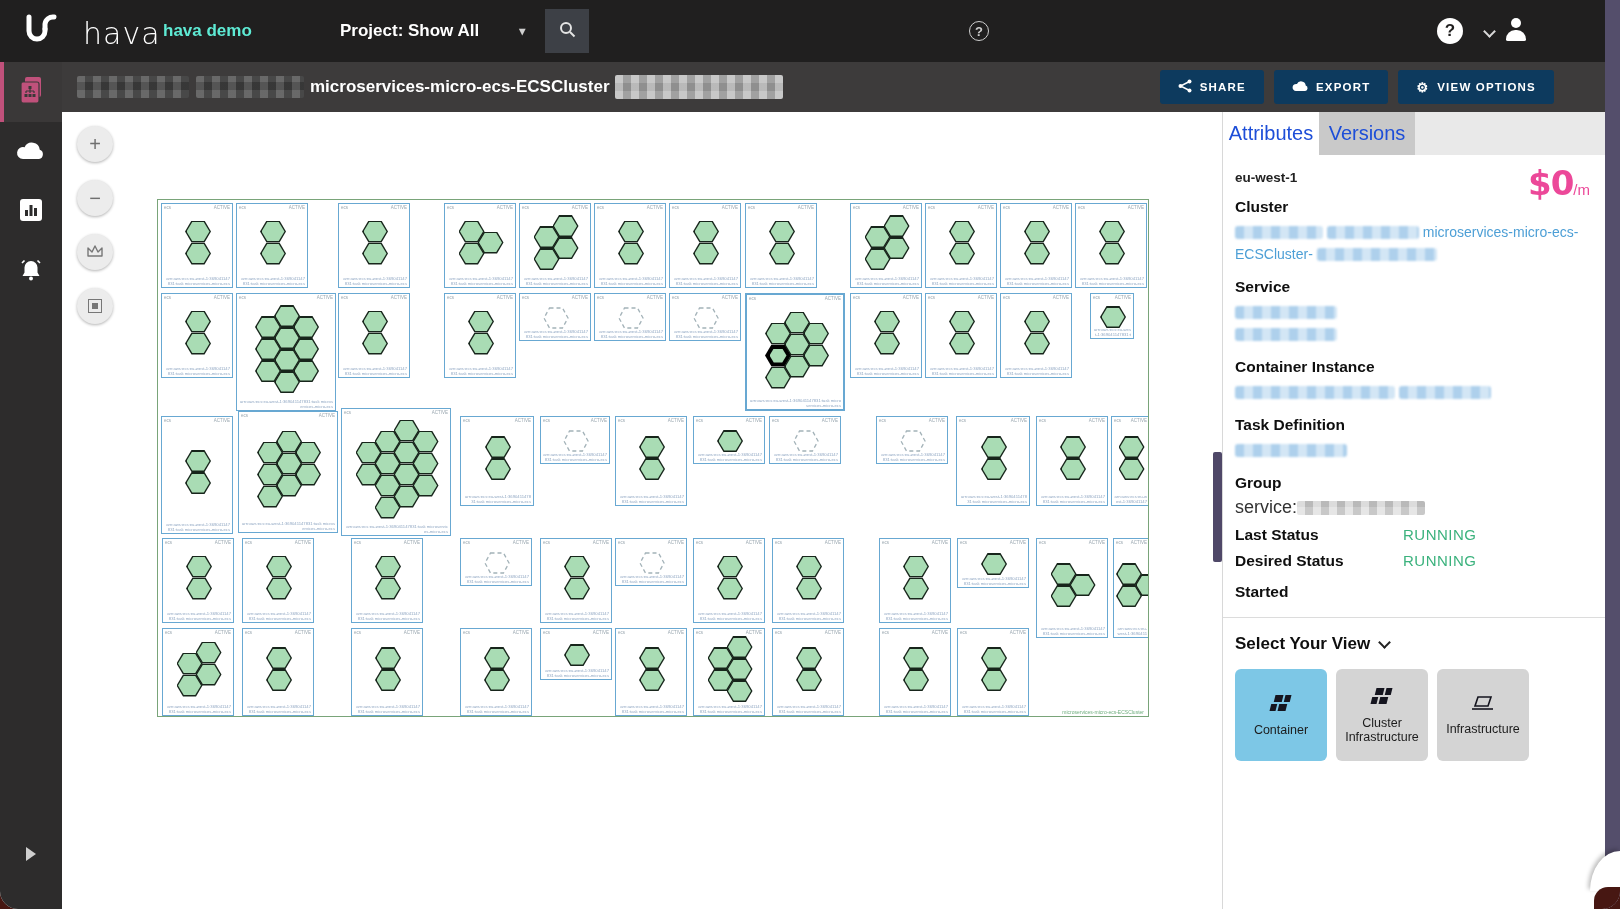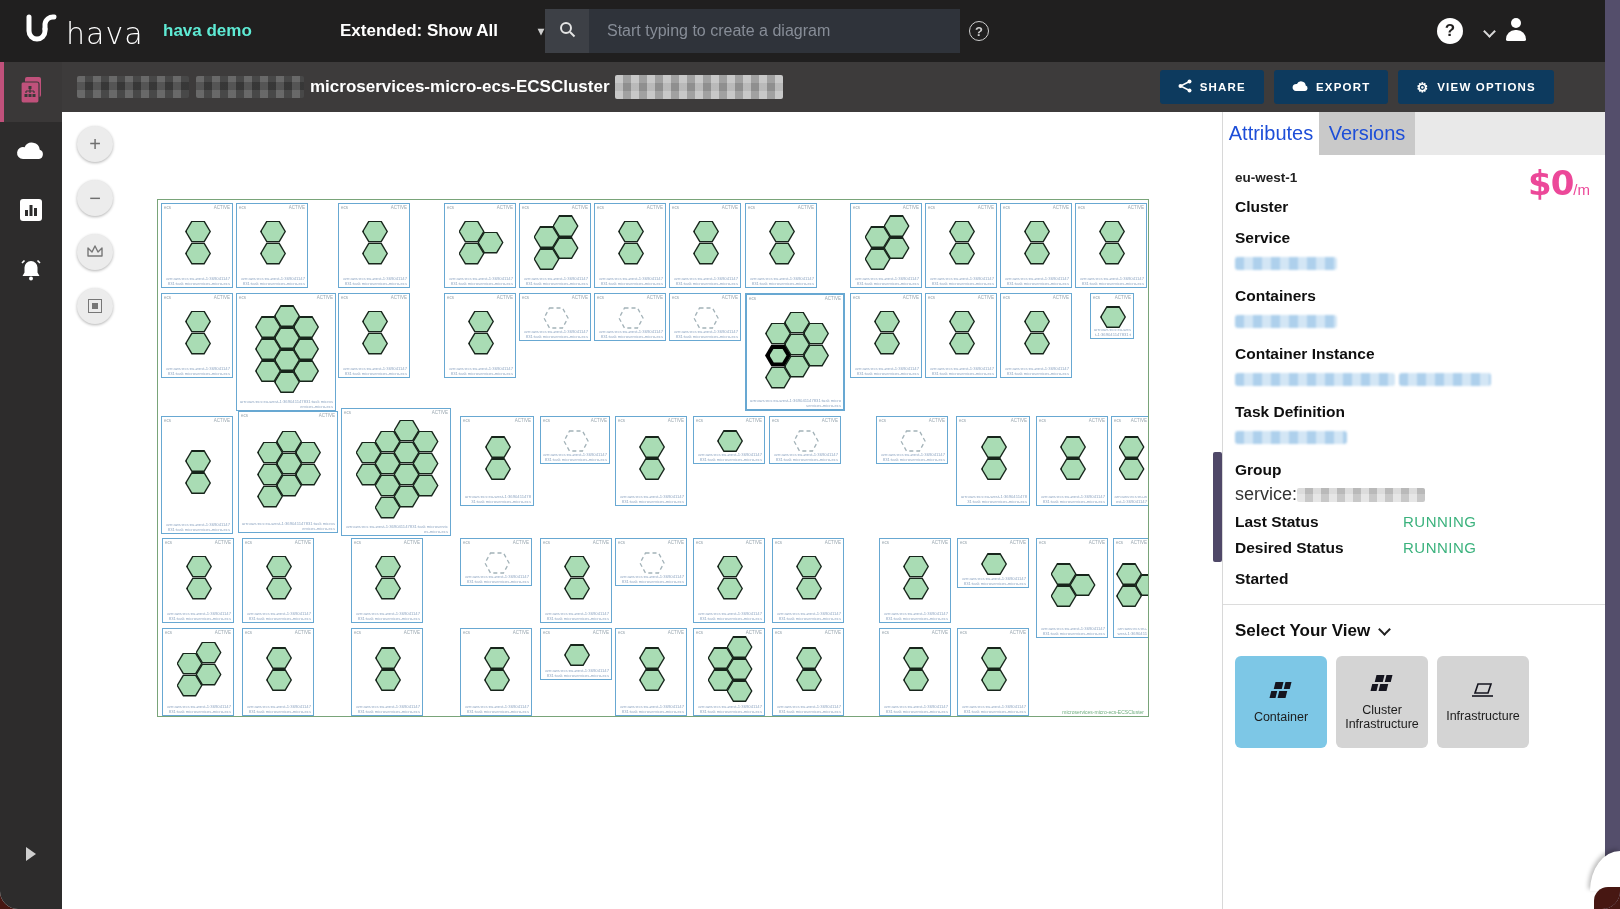--- a/index.html
+++ b/index.html
@@ -1,21 +1,21 @@
 <!DOCTYPE html>
 <html><head>
 <meta charset="utf-8">
 <style>
   *{box-sizing:border-box;margin:0;padding:0}
   html,body{width:1620px;height:909px;overflow:hidden;background:#471712;font-family:"Liberation Sans",sans-serif}
   .app{position:absolute;inset:0;background:#fff;border-radius:0 0 18px 18px;overflow:hidden}
 
   
   .topbar{position:absolute;left:0;top:0;width:100%;height:62px;background:#201f1f;z-index:20}
-  .logo{position:absolute;left:22px;top:12px;display:flex;align-items:center;gap:6px}
+  .logo{position:absolute;left:22px;top:12px;display:flex;align-items:center;gap:23px}
   .logo-text{color:#fff;font-size:30px;font-weight:300;letter-spacing:1px;font-family:"DejaVu Sans",sans-serif}
   .workspace{position:absolute;left:163px;top:21px;color:#5eead4;font-weight:700;font-size:17px}
   .project{position:absolute;left:340px;top:21px;color:#fff;font-weight:700;font-size:17px;display:flex;align-items:center;gap:40px;cursor:pointer}
   .caret{color:#cfcfcf;font-size:12px}
   .searchbox{position:absolute;left:545px;top:9px;width:415px;height:44px;display:flex}
   .search-btn{width:44px;height:44px;background:#3d4046;display:flex;align-items:center;justify-content:center}
   .searchbox input{flex:1;background:#2f333a;border:none;outline:none;color:#cfd3d9;font-size:16px;padding-left:18px;font-family:"Liberation Sans",sans-serif}
   .searchbox input::placeholder{color:#878d97}
   .help-outline{position:absolute;left:969px;top:21px;width:20px;height:20px;border:1.6px solid #cfcfcf;border-radius:50%;color:#cfcfcf;font-size:13px;font-weight:700;display:flex;align-items:center;justify-content:center}
   .help-filled{position:absolute;left:1437px;top:18px;width:26px;height:26px;background:#fff;border-radius:50%;color:#201f1f;font-size:17px;font-weight:700;display:flex;align-items:center;justify-content:center}
@@ -119,33 +119,32 @@
       <span>
         <svg width="38" height="38" viewBox="0 0 38 38">
           <path d="M7 5 v14 a8 8 0 0 0 16 0 v-2" stroke="#fff" stroke-width="5" fill="none" stroke-linecap="round"></path>
           <path d="M23 17 v-5 a8 8 0 0 1 9 -7" stroke="#fff" stroke-width="5" fill="none" stroke-linecap="round"></path>
         </svg>
       </span>
       <span class="logo-text">hava</span>
     </div>
     <div class="workspace">hava demo</div>
     <div class="project">
-      <span>Extended: Show All</span>
+      <span>Project: Show All</span>
       <span class="caret">▾</span>
     </div>
     <div class="searchbox">
       <div class="search-btn">
         <span>
           <svg width="17" height="17" viewBox="0 0 17 17">
               <circle cx="7" cy="7" r="5" stroke="#e4e4e4" stroke-width="2" fill="none"></circle>
               <line x1="11" y1="11" x2="15.5" y2="15.5" stroke="#e4e4e4" stroke-width="2"></line>
             </svg>
         </span>
       </div>
-      <input type="text" placeholder="Start typing to create a diagram" style="">
     </div>
     <div class="help-outline">?</div>
     <div class="help-filled">?</div>
     <div class="nav-chevron"></div>
     <div class="person"></div>
   </div>
 
   <div class="titlebar">
     <span class="pix" style="margin-left:15px;width:112px"></span>
     <span class="pix" style="margin-left:7px;width:108px"></span>
@@ -1097,25 +1096,31 @@
       <div class="tab active">Attributes</div>
       <div class="tab inactive">Versions</div>
     </div>
     <div class="pcontent">
       <div class="cost">
         <b>$0</b><span>/m</span>
       </div>
       <div class="region">eu-west-1</div>
 
       <div class="phead">Cluster</div>
+      <div class="plink">
+        <span class="chip" style="width:88px"></span>
+        <span class="chip" style="width:92px"></span>
+        <span>microservices-micro-ecs-</span><br>
+        <span>ECSCluster-</span>
+        <span class="chip" style="width:120px"></span>
+      </div>
 
       <div class="phead">Service</div>
       <div class="plink"><span class="chip" style="width:102px"></span></div>
 
-      <div class="phead">Containers</div>
       <div class="plink"><span class="chip" style="width:102px"></span></div>
 
       <div class="phead">Container Instance</div>
       <div class="plink"><span class="chip" style="width:160px"></span> <span class="chip" style="width:92px"></span></div>
 
       <div class="phead">Task Definition</div>
       <div class="plink"><span class="chip" style="width:112px"></span></div>
 
       <div class="phead">Group</div>
       <div class="grp">

